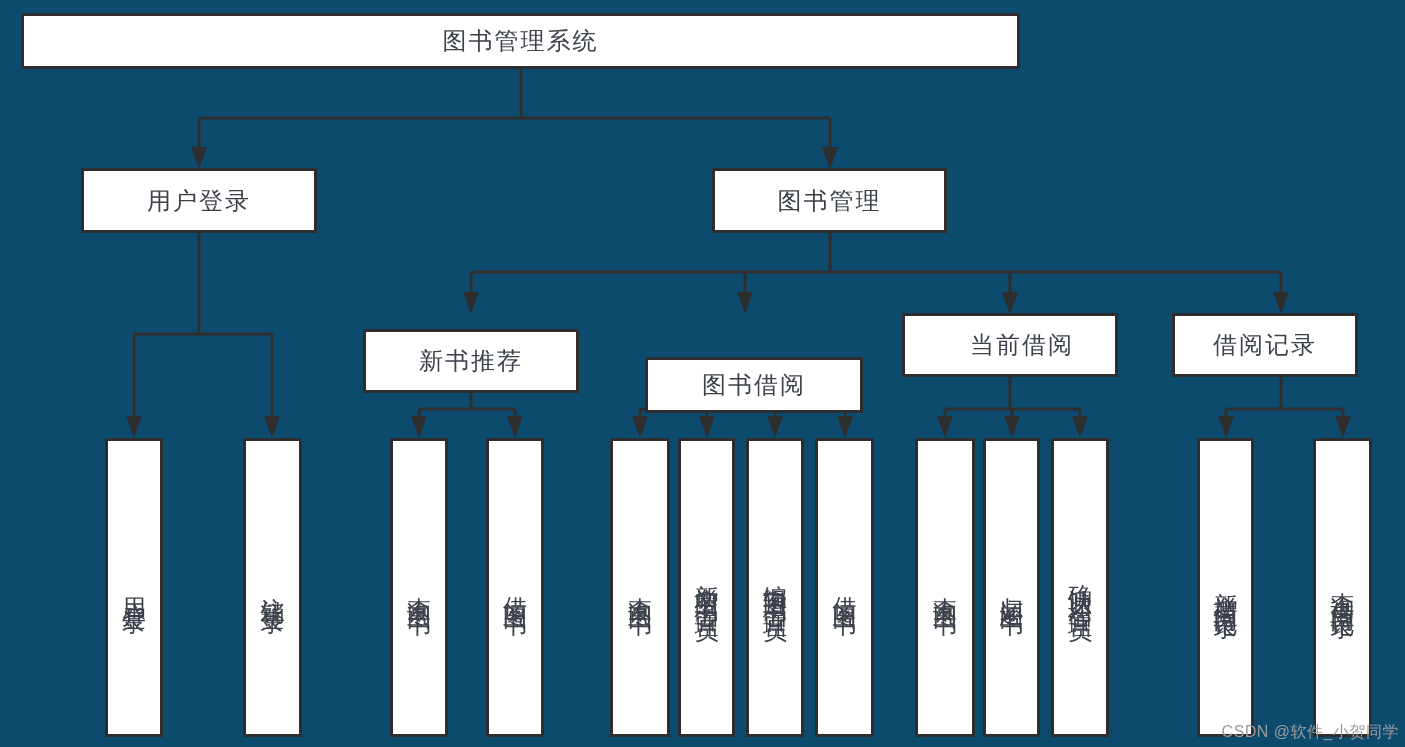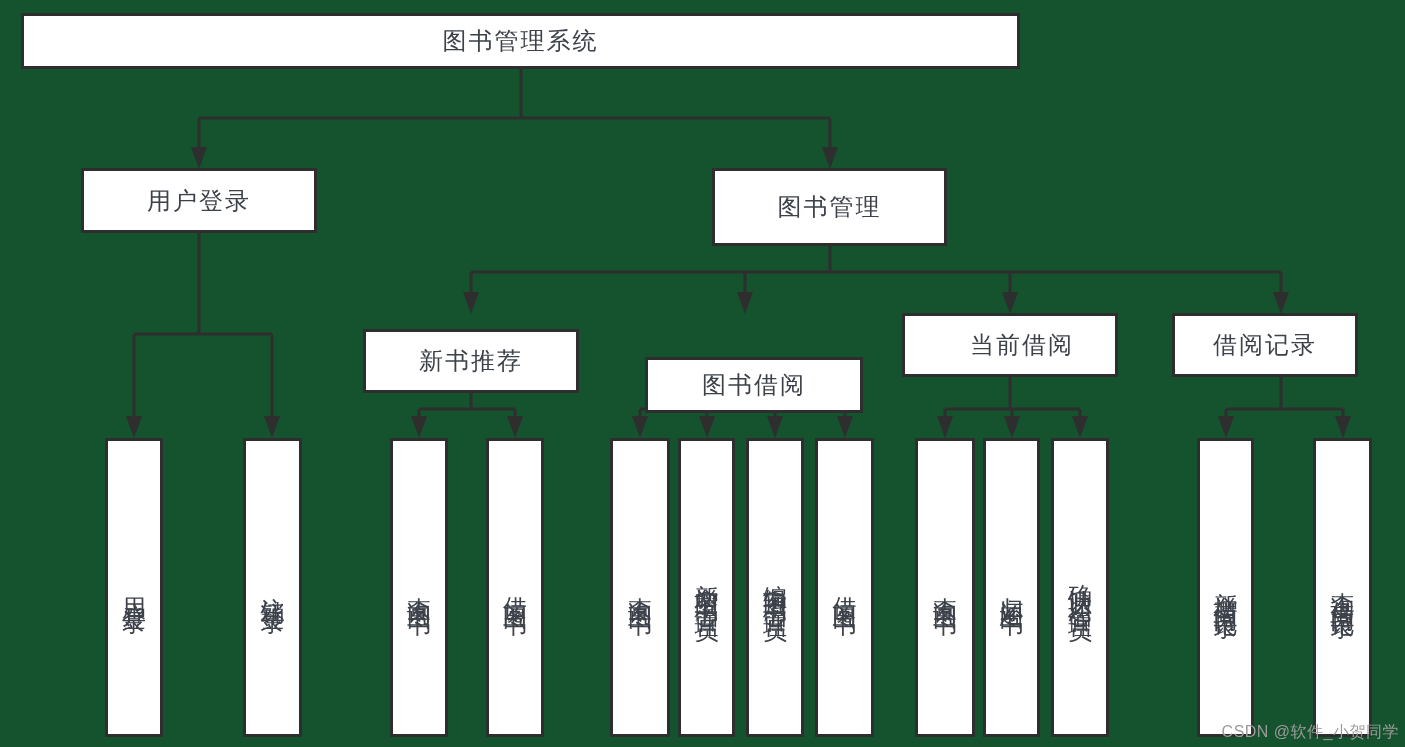--- a/index.html
+++ b/index.html
@@ -4,21 +4,21 @@
 <style>
   html, body {
     margin: 0;
     padding: 0;
     background: #ffffff;
   }
   .canvas {
     position: relative;
     width: 1405px;
     height: 747px;
-    background: #14532d;
+    background: #0c4a6e;
     overflow: hidden;
     font-family: "Liberation Sans", "DejaVu Sans", sans-serif;
   }
   .connectors {
     position: absolute;
     left: 0;
     top: 0;
     width: 1405px;
     height: 747px;
     pointer-events: none;
@@ -110,21 +110,21 @@
     </g>
   </svg>
 
   <div class="node" style="left:21px; top:13px; width:999px; height:56px;">
     <span class="hlabel">图书管理系统</span>
   </div>
 
   <div class="node" style="left:81px; top:168px; width:236px; height:65px;">
     <span class="hlabel">用户登录</span>
   </div>
-  <div class="node" style="left:712px; top:168px; width:235px; height:78px;">
+  <div class="node" style="left:712px; top:168px; width:235px; height:65px;">
     <span class="hlabel">图书管理</span>
   </div>
 
   <div class="node" style="left:363px; top:329px; width:216px; height:64px;">
     <span class="hlabel">新书推荐</span>
   </div>
   <div class="node" style="left:645px; top:313px; width:218px; height:56px;margin-top:44px;">
     <span class="hlabel">图书借阅</span>
   </div>
   <div class="node" style="left:902px; top:313px; width:216px; height:64px;padding-left:24px;">

